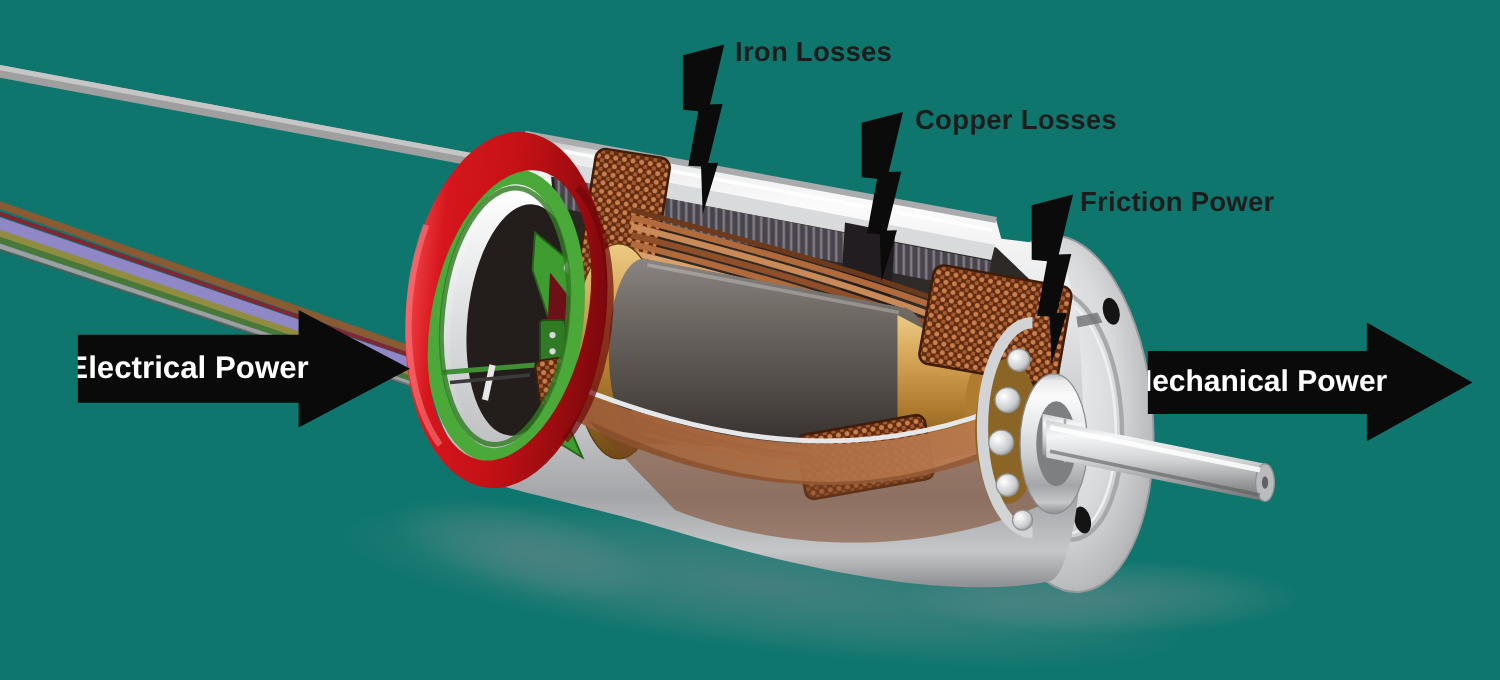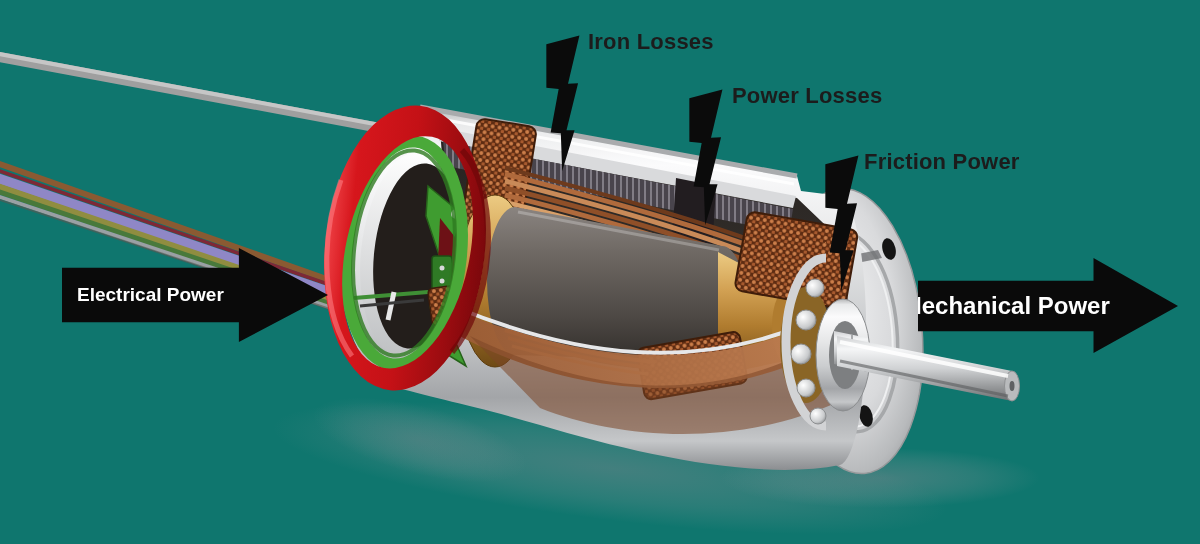--- a/index.html
+++ b/index.html
@@ -14,21 +14,21 @@
   }
   .flow-arrow{position:absolute;background:#0a0a0a;}
   .flow-arrow .arrow-text{
     position:absolute;left:0;display:flex;align-items:center;justify-content:center;
     color:#ffffff;font-weight:700;white-space:nowrap;
   }
   #electrical-arrow{
     left:62px;top:248px;width:266px;height:94px;
     clip-path:polygon(0 21%,66.5% 21%,66.5% 0,100% 50%,66.5% 100%,66.5% 79%,0 79%);
   }
-  #electrical-arrow .arrow-text{top:21%;height:58%;width:66.5%;font-size:19px;}
+  #electrical-arrow .arrow-text{top:21%;height:58%;width:66.5%;font-size:25px;}
   #mechanical-arrow{
     left:918px;top:258px;width:260px;height:95px;
     clip-path:polygon(0 24%,67.5% 24%,67.5% 0,100% 50.5%,67.5% 100%,67.5% 77%,0 77%);
   }
   #mechanical-arrow .arrow-text{top:24%;height:53%;width:67.5%;font-size:24px;}
   #iron-label{left:588px;top:29px;}
   #copper-label{left:732px;top:83px;}
   #friction-label{left:864px;top:149px;}
 </style>
 </head>
@@ -259,21 +259,21 @@
   </g>
 
   <g>
     <path transform="translate(533 38) rotate(-8 30 10)" d="M14 4 L48 0 L30 46 L40 47 L22 92 L30 93 L12 132 L16 94 L6 92 L20 50 L8 47 Z" fill="#0b0b0b"></path>
     <path transform="translate(676 92) rotate(-8 30 10)" d="M14 4 L48 0 L30 46 L40 47 L22 92 L30 93 L12 132 L16 94 L6 92 L20 50 L8 47 Z" fill="#0b0b0b"></path>
     <path transform="translate(812 158) rotate(-8 30 10)" d="M14 4 L48 0 L30 46 L40 47 L22 92 L30 93 L12 132 L16 94 L6 92 L20 50 L8 47 Z" fill="#0b0b0b"></path>
   </g>
 </svg>
 
 <div id="iron-label" class="loss-label">Iron Losses</div>
-<div id="copper-label" class="loss-label">Power Losses</div>
+<div id="copper-label" class="loss-label">Copper Losses</div>
 <div id="friction-label" class="loss-label">Friction Power</div>
 
 <div id="electrical-arrow" class="flow-arrow">
   <span class="arrow-text">Electrical Power</span>
 </div>
 <div id="mechanical-arrow" class="flow-arrow">
   <span class="arrow-text">Mechanical Power</span>
 </div>
 
 </div>

